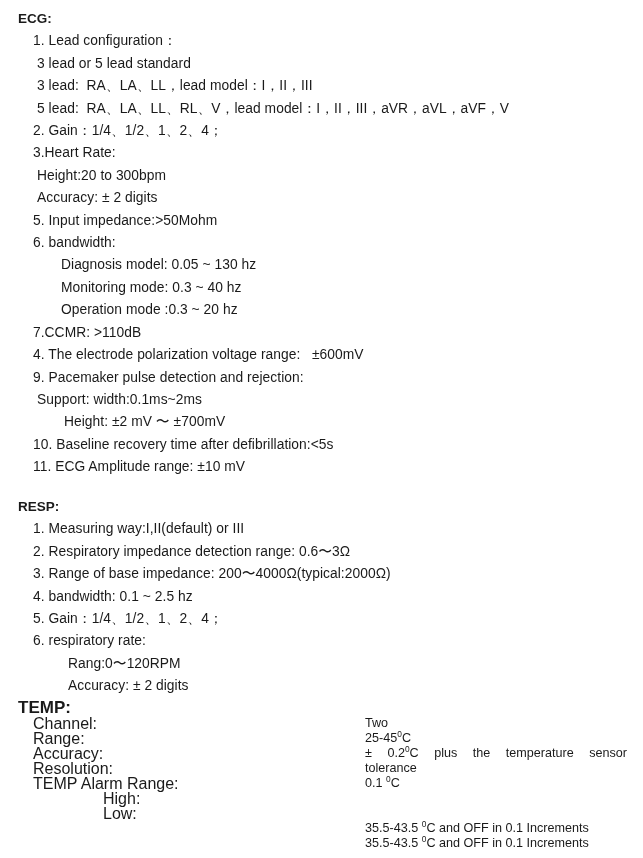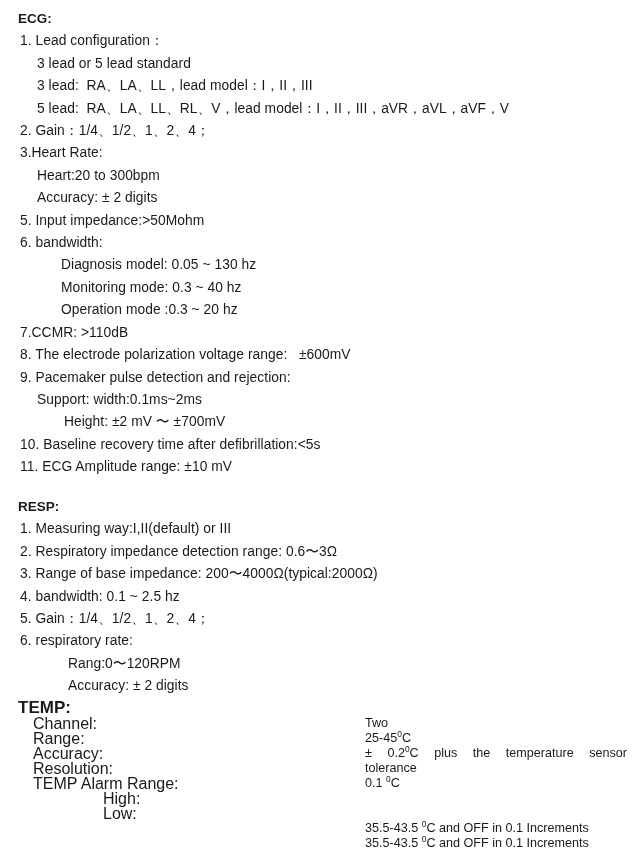--- a/index.html
+++ b/index.html
@@ -38,21 +38,21 @@
     margin-left: 18px;
     white-space: pre;
   }
   .spec-line {
     font-size: 13.8px;
     line-height: 22.4px;
     white-space: pre;
     letter-spacing: 0.05px;
   }
   
-  .lv1 { margin-left: 20px; }
+  .lv1 { margin-left: 33px; }
   .lv2 { margin-left: 37px; }
   .lv3 { margin-left: 61px; }
   .lv4 { margin-left: 64px; }
   .lv5 { margin-left: 68px; }
 
   
   .temp-block {
     position: absolute;
     left: 0;
     top: 700px;
@@ -113,29 +113,29 @@
 
   <div class="spec-block" id="ecg-block" style="top:8px;">
     <div class="section-heading">ECG:</div>
     <div id="ecg-lines">
         <div class="spec-line lv1">1. Lead configuration：</div>
         <div class="spec-line lv2">3 lead or 5 lead standard</div>
         <div class="spec-line lv2">3 lead:  RA、LA、LL，lead model：I，II，III</div>
         <div class="spec-line lv2">5 lead:  RA、LA、LL、RL、V，lead model：I，II，III，aVR，aVL，aVF，V</div>
         <div class="spec-line lv1">2. Gain：1/4、1/2、1、2、4；</div>
         <div class="spec-line lv1">3.Heart Rate:</div>
-        <div class="spec-line lv2">Heart:20 to 300bpm</div>
+        <div class="spec-line lv2">Height:20 to 300bpm</div>
         <div class="spec-line lv2">Accuracy: ± 2 digits</div>
         <div class="spec-line lv1">5. Input impedance:&gt;50Mohm</div>
         <div class="spec-line lv1">6. bandwidth:</div>
         <div class="spec-line lv3">Diagnosis model: 0.05 ~ 130 hz</div>
         <div class="spec-line lv3">Monitoring mode: 0.3 ~ 40 hz</div>
         <div class="spec-line lv3">Operation mode :0.3 ~ 20 hz</div>
         <div class="spec-line lv1">7.CCMR: &gt;110dB</div>
-        <div class="spec-line lv1">8. The electrode polarization voltage range:   ±600mV</div>
+        <div class="spec-line lv1">4. The electrode polarization voltage range:   ±600mV</div>
         <div class="spec-line lv1">9. Pacemaker pulse detection and rejection:</div>
         <div class="spec-line lv2">Support: width:0.1ms~2ms</div>
         <div class="spec-line lv4">Height: ±2 mV 〜 ±700mV</div>
         <div class="spec-line lv1">10. Baseline recovery time after defibrillation:&lt;5s</div>
         <div class="spec-line lv1">11. ECG Amplitude range: ±10 mV</div>
       </div>
   </div>
 
   <div class="spec-block" id="resp-block" style="top:496px;">
     <div class="section-heading">RESP:</div>

